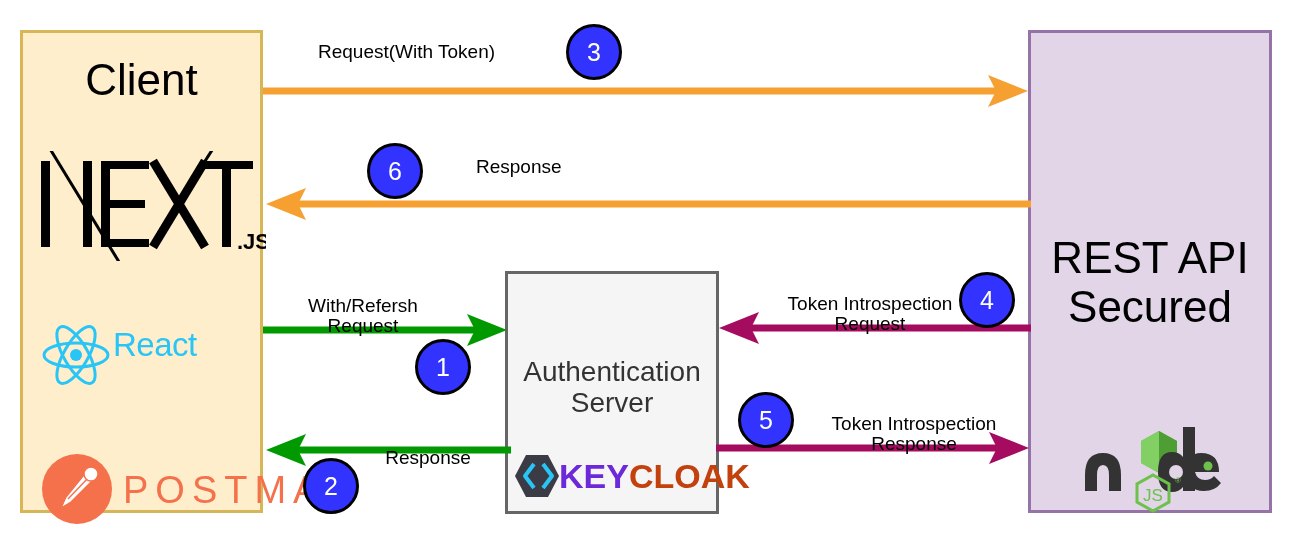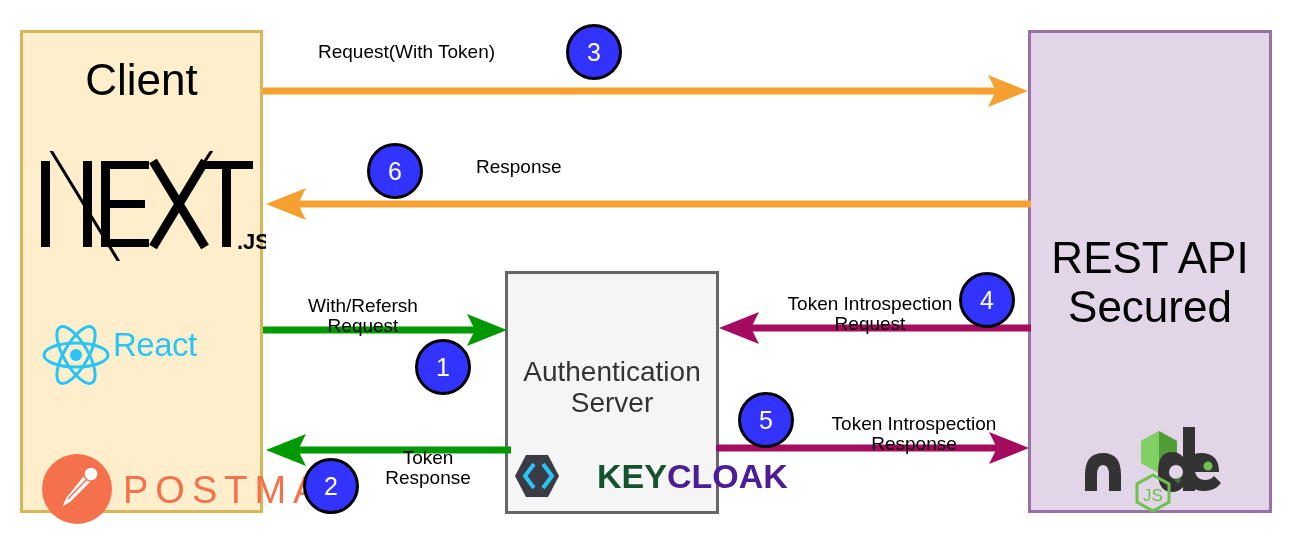--- a/index.html
+++ b/index.html
@@ -88,22 +88,22 @@
     color: #f4714b;
     letter-spacing: 7px;
   }
   .keycloak-text {
     position: absolute;
     left: 46px; top: 5px;
     font-size: 34px;
     font-weight: bold;
     letter-spacing: 0px;
   }
-  .kc-grey-light { color: #14532d; margin-left: 38px; }
-  .kc-grey-dark { color: #4c1d95; }
+  .kc-grey-light { color: #6d28d9; }
+  .kc-grey-dark { color: #c2410c; }
 
   
   .arrow-svg {
     position: absolute;
     overflow: visible;
   }
 
   
   .label {
     position: absolute;
@@ -270,21 +270,20 @@
   <div class="label" style="left:318px; top:42px;">Request(With Token)</div>
 
   <div class="label" style="left:476px; top:157px;">Response</div>
 
   <div class="label" style="left:289px; top:296px; width:148px;">
     <div>With/Refersh</div>
     <div>Request</div>
   </div>
 
   <div class="label" style="left:369px; top:448px; width:118px;">
-    <div>Token</div>
     <div>Response</div>
   </div>
 
   <div class="label" style="left:750px; top:294px; width:240px;">
     <div>Token Introspection</div>
     <div>Request</div>
   </div>
 
   <div class="label" style="left:794px; top:414px; width:240px;">
     <div>Token Introspection</div>

